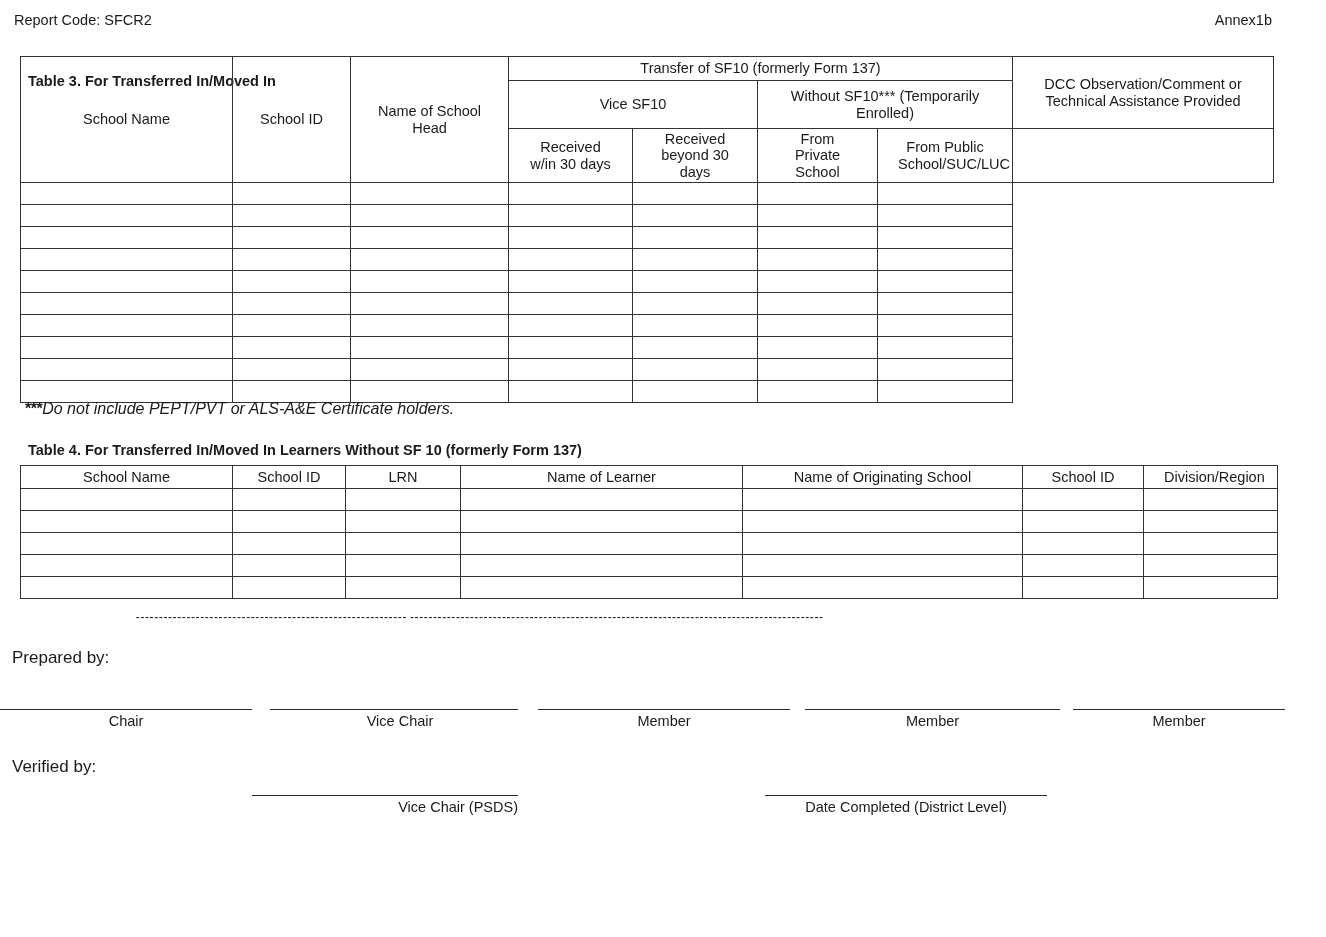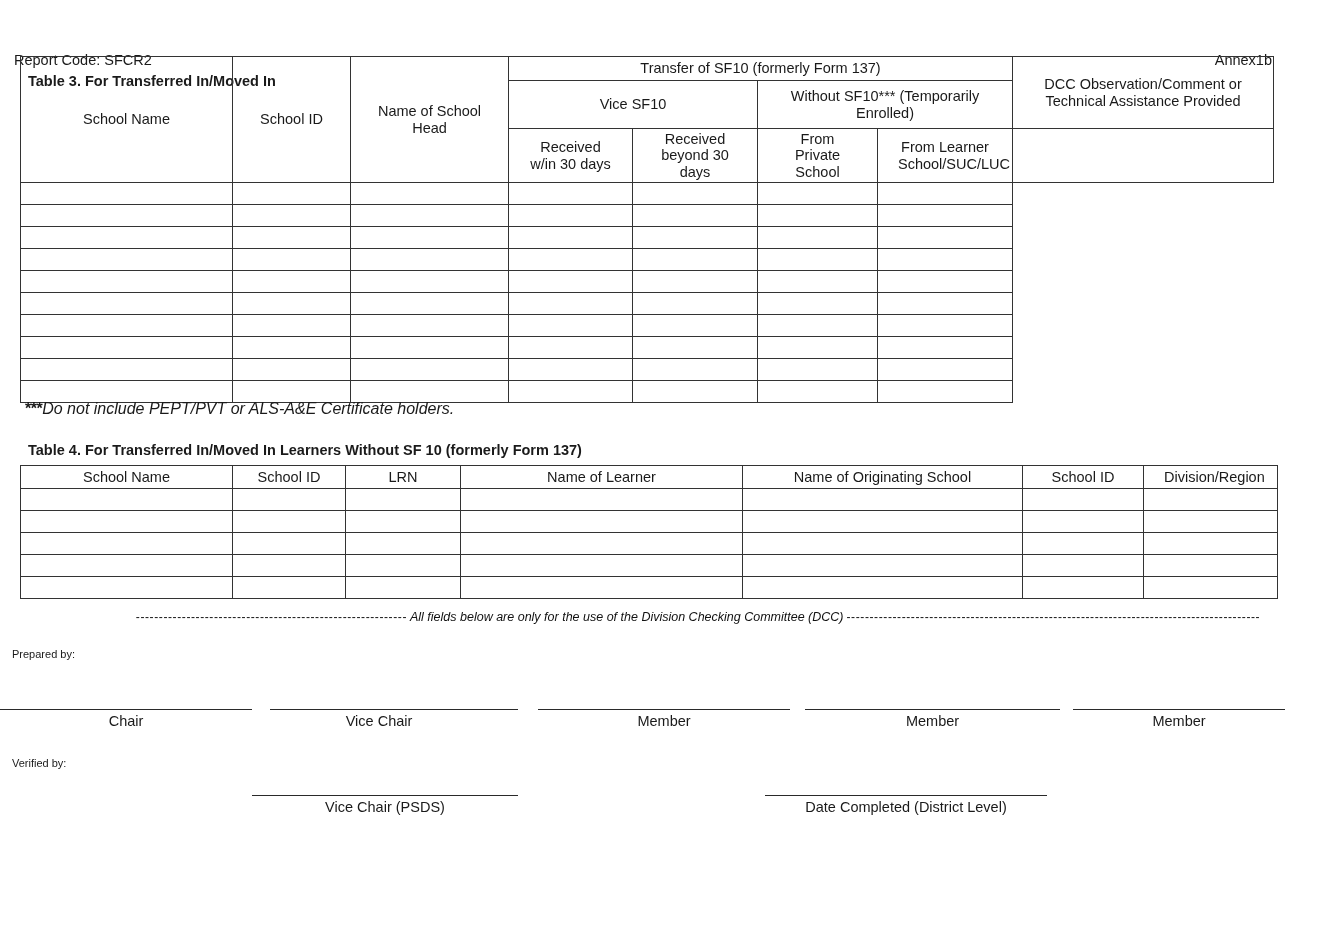--- a/index.html
+++ b/index.html
@@ -22,21 +22,21 @@
   .meta-row {
     position: absolute;
     top: 12px;
     left: 14px;
     right: 54px;
     display: flex;
     justify-content: space-between;
     align-items: baseline;
     font-size: 14.5px;
   }
-  .meta-left { white-space: nowrap; margin-top: 40px; }
+  .meta-left { white-space: nowrap; }
   .meta-right { white-space: nowrap; }
 
   
   .table-caption {
     font-size: 14.5px;
     font-weight: bold;
     white-space: nowrap;
   }
   #caption-t3 {
     position: absolute;
@@ -121,21 +121,21 @@
     font-style: normal;
     font-size: 12px;
   }
   #dcc-notice .dash-left { text-align: right; flex: 0 0 355px; }
   #dcc-notice .dash-right { text-align: left; }
   #dcc-notice .notice-text { white-space: nowrap; }
 
   
   .sig-label {
     position: absolute;
-    font-size: 11px;
+    font-size: 17px;
     white-space: nowrap;
   }
   #prepared-by { top: 648px; left: 12px; }
   #verified-by { top: 757px; left: 12px; }
 
   .sig-line {
     position: absolute;
     border-top: 1.6px solid #2a2a2a;
   }
   .sig-name {
@@ -183,21 +183,21 @@
       <th rowspan="2">DCC Observation/Comment or Technical Assistance Provided</th>
     </tr>
     <tr>
       <th colspan="2" class="hdr-mid">Vice SF10</th>
       <th colspan="2" class="hdr-mid">Without SF10*** (Temporarily Enrolled)</th>
     </tr>
     <tr>
       <th class="hdr-sub">Received w/in 30 days</th>
       <th class="hdr-sub">Received beyond 30 days</th>
       <th class="hdr-sub">From Private School</th>
-      <th class="hdr-sub">From Learner School/SUC/LUC</th>
+      <th class="hdr-sub">From Public School/SUC/LUC</th>
       <th rowspan="11"></th>
     </tr>
   </thead>
   <tbody id="table3-body">
       <tr>
         <td></td>
         <td></td>
         <td></td>
         <td></td>
         <td></td>
@@ -359,35 +359,34 @@
         <td></td>
         <td></td>
         <td></td>
         <td></td>
       </tr>
     </tbody>
 </table>
 
 <div id="dcc-notice">
   <span class="dash dash-left">-----------------------------------------------------------</span>
-  <span class="notice-text">All fields below are only for the use of the Division Checking Committee (DCC)</span>
   <span class="dash dash-right">------------------------------------------------------------------------------------------</span>
 </div>
 
 <div id="prepared-by" class="sig-label">Prepared by:</div>
 <div id="verified-by" class="sig-label">Verified by:</div>
 
 <div id="signature-lines">
     <div class="sig-line p-line" style="left: 0px; width: 252px;"></div>
     <div class="sig-name p-name" style="left: 0px; width: 252px;">Chair</div>
     <div class="sig-line p-line" style="left: 270px; width: 248px;"></div>
-    <div class="sig-name p-name" style="left: 255px; width: 248px;">Vice Chair</div>
+    <div class="sig-name p-name" style="left: 276px; width: 248px;">Vice Chair</div>
     <div class="sig-line p-line" style="left: 538px; width: 252px;"></div>
     <div class="sig-name p-name" style="left: 538px; width: 252px;">Member</div>
     <div class="sig-line p-line" style="left: 805px; width: 255px;"></div>
     <div class="sig-name p-name" style="left: 805px; width: 255px;">Member</div>
     <div class="sig-line p-line" style="left: 1073px; width: 212px;"></div>
     <div class="sig-name p-name" style="left: 1073px; width: 212px;">Member</div>
     <div class="sig-line v-line" style="left: 252px; width: 266px;"></div>
-    <div class="sig-name v-name" style="left: 252px; width: 266px;">Vice Chair (PSDS)</div>
+    <div class="sig-name v-name" style="left: 252px; width: 266px; text-align: right;">Vice Chair (PSDS)</div>
     <div class="sig-line v-line" style="left: 765px; width: 282px;"></div>
     <div class="sig-name v-name" style="left: 765px; width: 282px;">Date Completed (District Level)</div>
   </div>
 
 </body></html>

